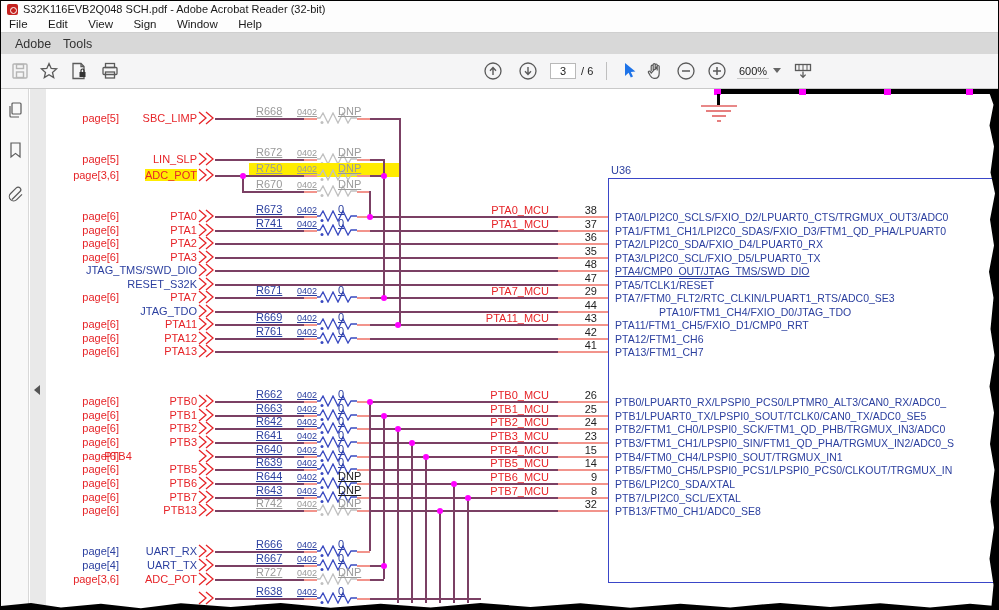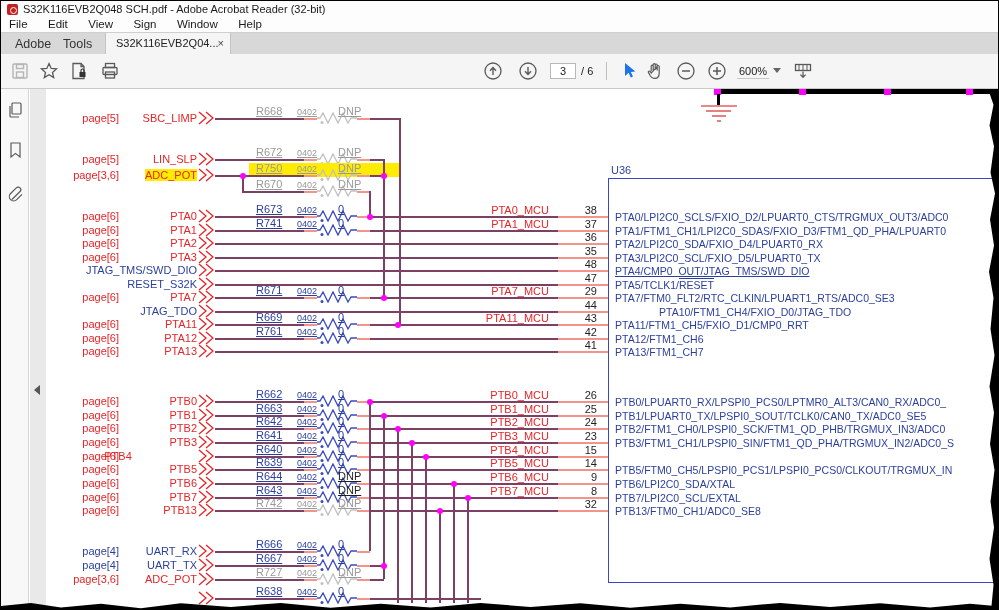--- a/index.html
+++ b/index.html
@@ -74,24 +74,20 @@
     <span>Edit</span>
     <span>View</span>
     <span>Sign</span>
     <span>Window</span>
     <span>Help</span>
   </div>
 
   <div class="tabbar">
     <div class="tab-plain tab-home">Adobe</div>
     <div class="tab-plain tab-tools">Tools</div>
-    <div class="tab-doc">
-      <span class="tab-doc-label">S32K116EVB2Q04...</span>
-      <span class="tab-close">×</span>
-    </div>
   </div>
 
   <div class="toolbar">
     <div class="ticon" style="left:9px">
       <svg viewBox="0 0 20 20">
           <g fill="none" stroke="#b5b5b5" stroke-width="1.4">
             <rect x="3" y="3" width="14" height="14" rx="1"></rect>
             <rect x="6.5" y="3.5" width="7" height="4"></rect>
             <rect x="6.5" y="11" width="7" height="5.5"></rect>
           </g>
@@ -565,20 +561,21 @@
           </svg>
         </div>
         <div class="stub" style="left: 356px; top: 367px; width: 13px;"></div>
         <div class="lbl" style="left: 255px; top: 354px; color: rgb(43, 63, 159); text-decoration: underline;">R640</div>
         <div class="lbl" style="left: 296px; top: 355px; color: rgb(43, 63, 159); font-size: 9px; text-decoration: underline;">0402</div>
         <div class="lbl" style="left: 337px; top: 354px; color: rgb(43, 63, 159); text-decoration: underline;">0</div>
         <div class="wire" style="left: 369px; top: 367px; width: 188px;"></div>
         <div class="stub" style="left: 557px; top: 367px; width: 50px;"></div>
         <div class="lbl r-align blk" style="left: 556px; top: 355px; width: 40px;">15</div>
         <div class="lbl r-align red" style="left: 418px; top: 355px; width: 130px;">PTB4_MCU</div>
+        <div class="fn" style="left: 614px; top: 362px;">PTB4/FTM0_CH4/LPSPI0_SOUT/TRGMUX_IN1</div>
         <div class="lbl r-align red" style="left: 52px; top: 374px; width: 66px;">page[6]</div>
         <div class="lbl r-align red" style="left: 38px; top: 374px; width: 158px;"><span>PTB5</span></div>
         <div class="abs" style="left: 197px; top: 373px; width: 16px; height: 14px;">
           <svg width="16" height="14">
             <path d="M1,1 L8,7 L1,13 M8,1 L15,7 L8,13" fill="none" stroke="#e62428" stroke-width="1.3"></path>
           </svg>
         </div>
         <div class="wire" style="left: 214px; top: 380px; width: 89px;"></div>
         <div class="stub" style="left: 303px; top: 380px; width: 13px;"></div>
         <div class="abs" style="left: 316px; top: 374px; width: 40px; height: 12px;">

